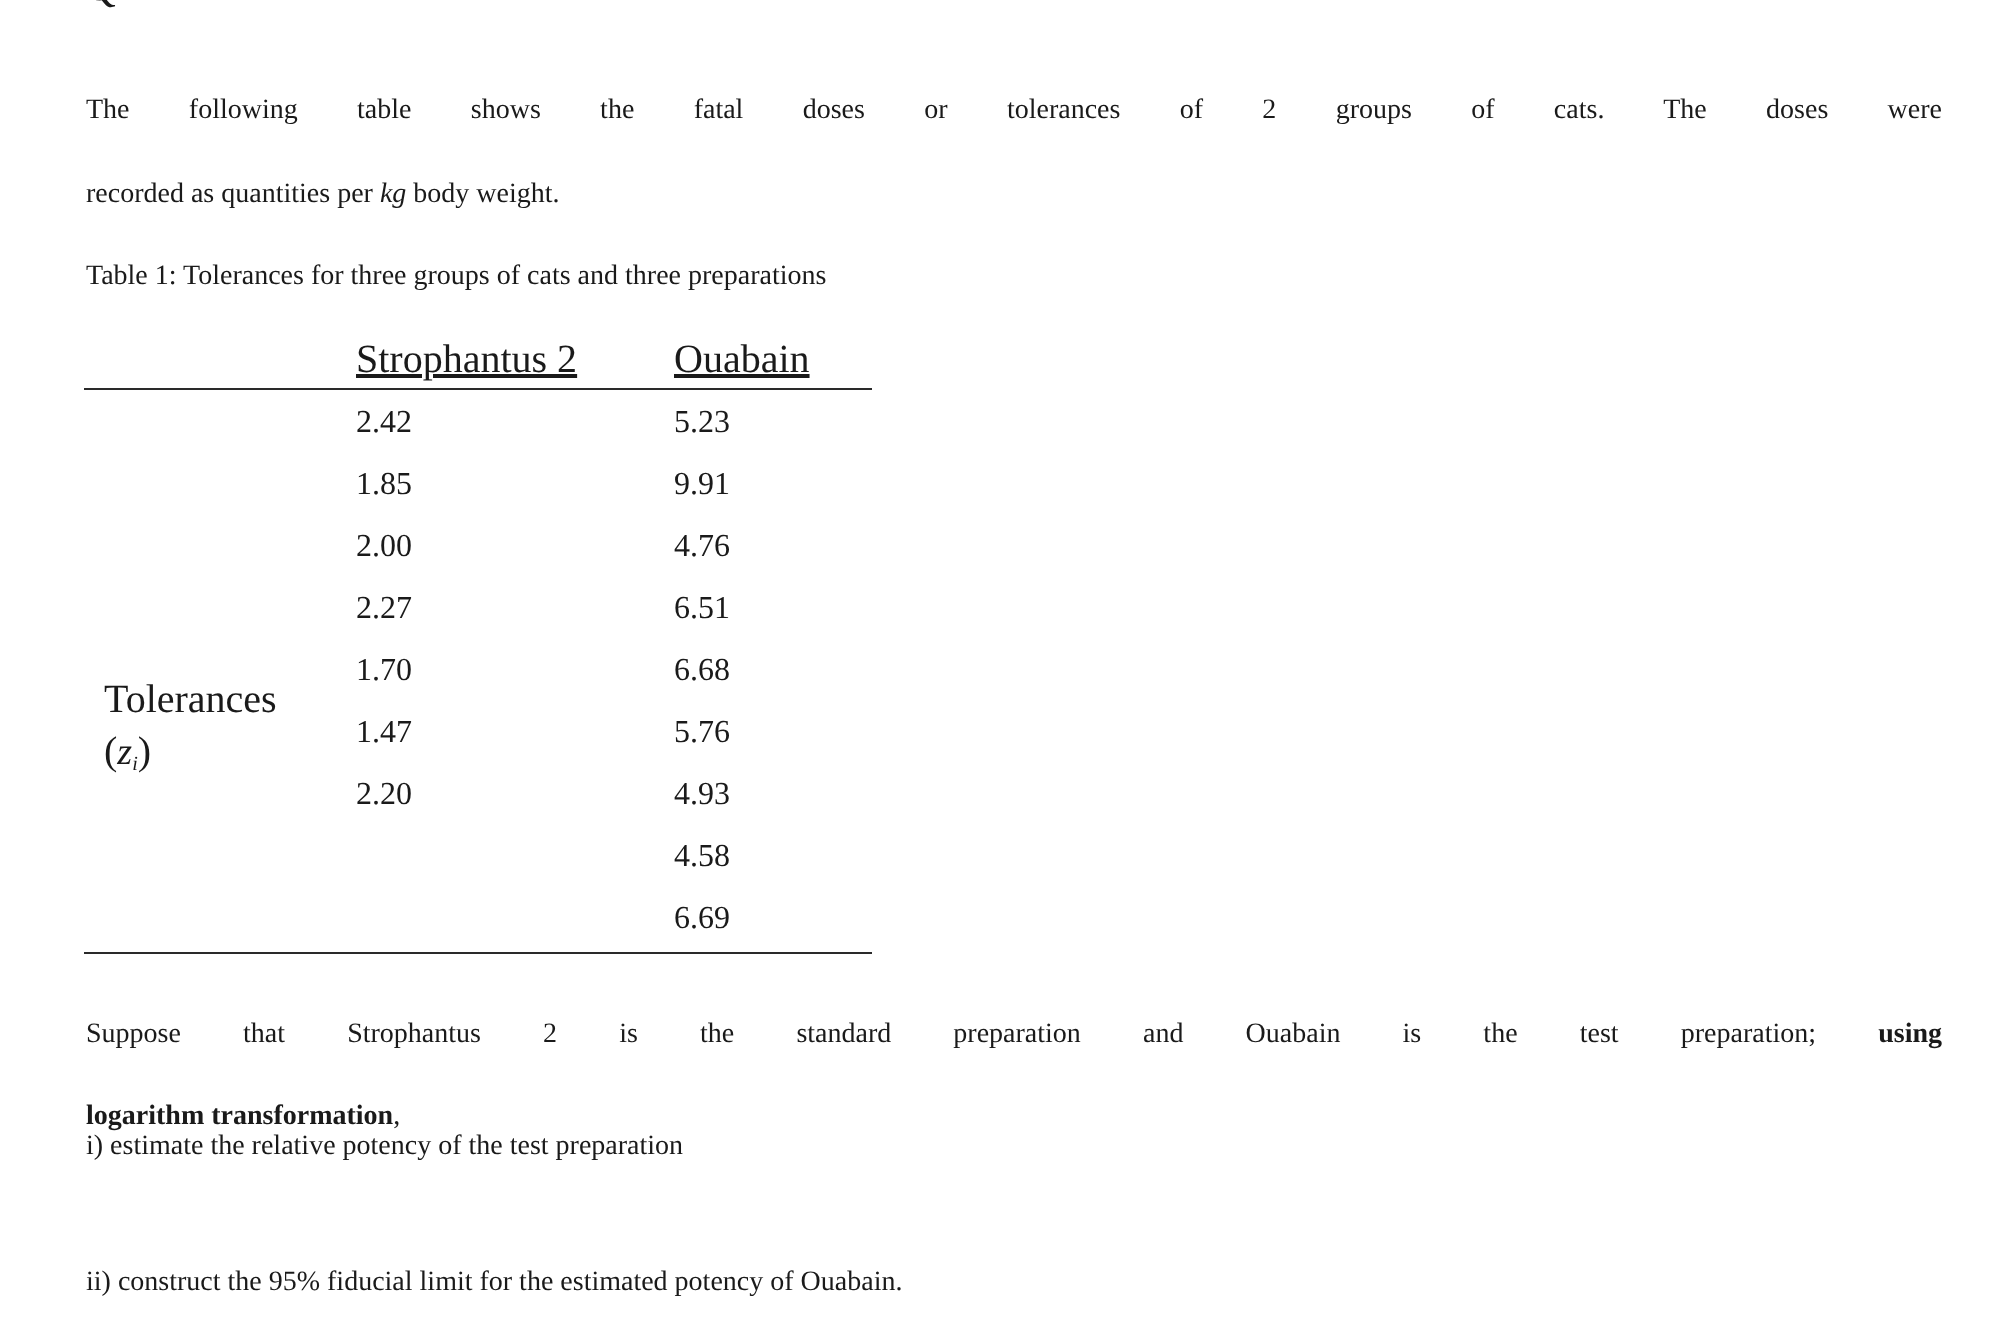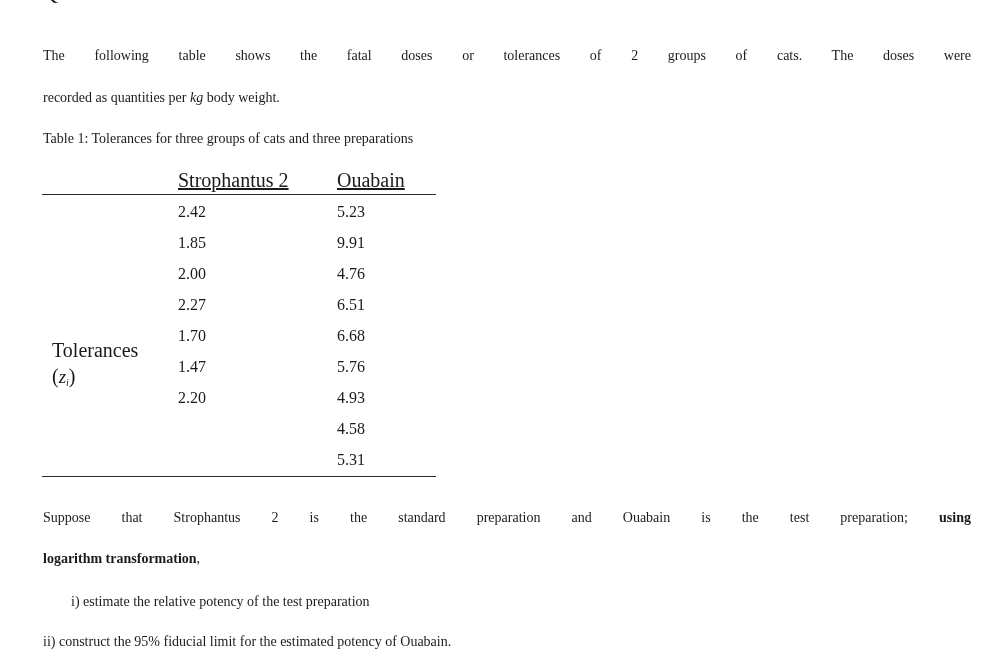--- a/index.html
+++ b/index.html
@@ -33,21 +33,21 @@
     .justified {
       width: 928px;
       text-align: justify;
       text-align-last: justify;
     }
     #line1 { top: 42px; }
     #line2 { top: 84px; }
     #caption { top: 125px; }
     #q-line1 { top: 504px; }
     #q-line2 { top: 545px; }
-    #q-line3 { top: 588px; margin-left: 28px; }
+    #q-line3 { top: 560px; }
     #q-line4 { top: 628px; }
     i { font-style: italic; text-align: right; }
     b { font-weight: bold; }
 
     .table-wrap {
       position: absolute;
       left: 42px;
       top: 166px;
       width: 394px;
     }
@@ -124,21 +124,21 @@
   <div class="cell col-s" style="top:218px">2.20</div>
 
   <div class="cell col-o" style="top:32px">5.23</div>
   <div class="cell col-o" style="top:63px">9.91</div>
   <div class="cell col-o" style="top:94px">4.76</div>
   <div class="cell col-o" style="top:125px">6.51</div>
   <div class="cell col-o" style="top:156px">6.68</div>
   <div class="cell col-o" style="top:187px">5.76</div>
   <div class="cell col-o" style="top:218px">4.93</div>
   <div class="cell col-o" style="top:249px">4.58</div>
-  <div class="cell col-o" style="top:280px">5.31</div>
+  <div class="cell col-o" style="top:280px">6.69</div>
 
   <div class="rule bottom"></div>
 </div>
 
 <div class="para-line justified" id="q-line1"><span>Suppose that Strophantus 2 is the standard preparation and Ouabain is the test preparation; </span><b>using</b></div>
 
 <div class="para-line" id="q-line2"><b>logarithm transformation</b><span>,</span></div>
 
 <div class="para-line" id="q-line3">i) estimate the relative potency of the test preparation</div>
 

